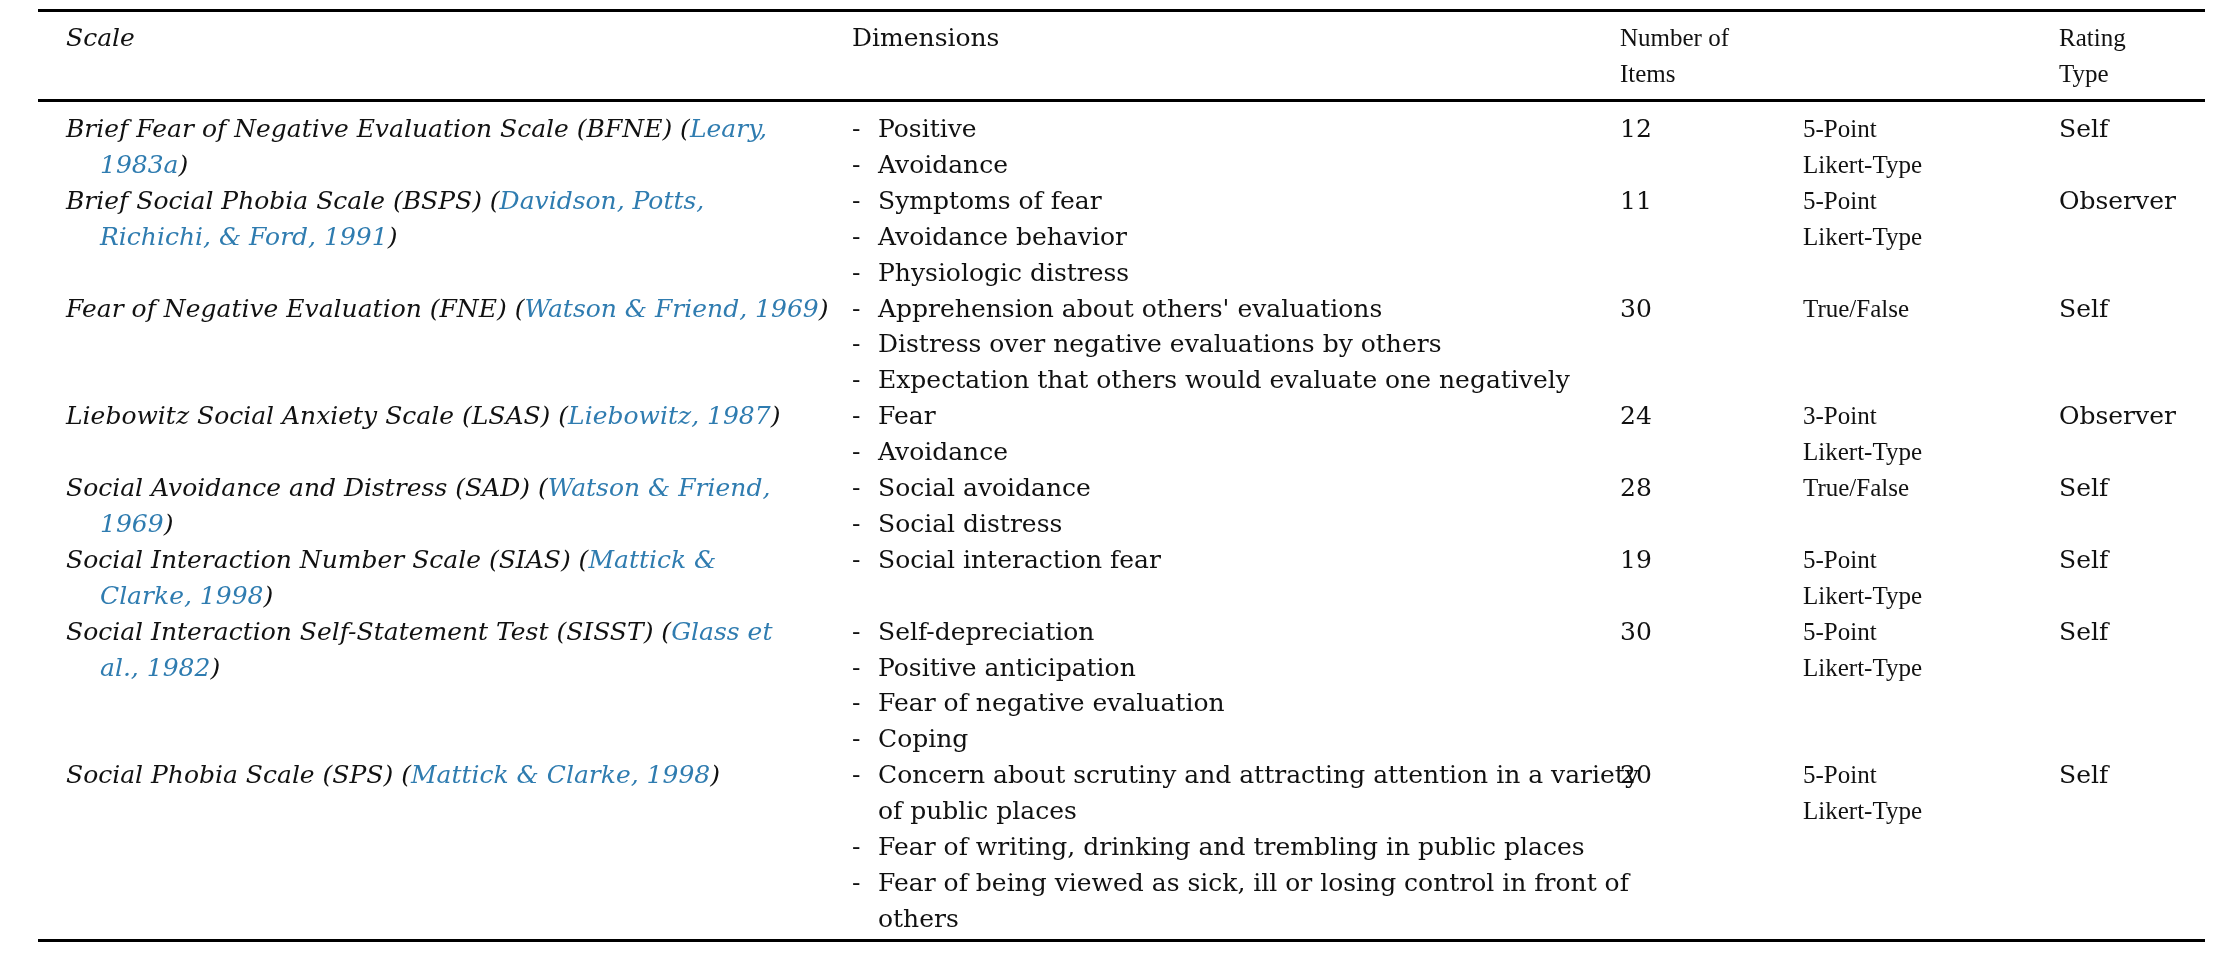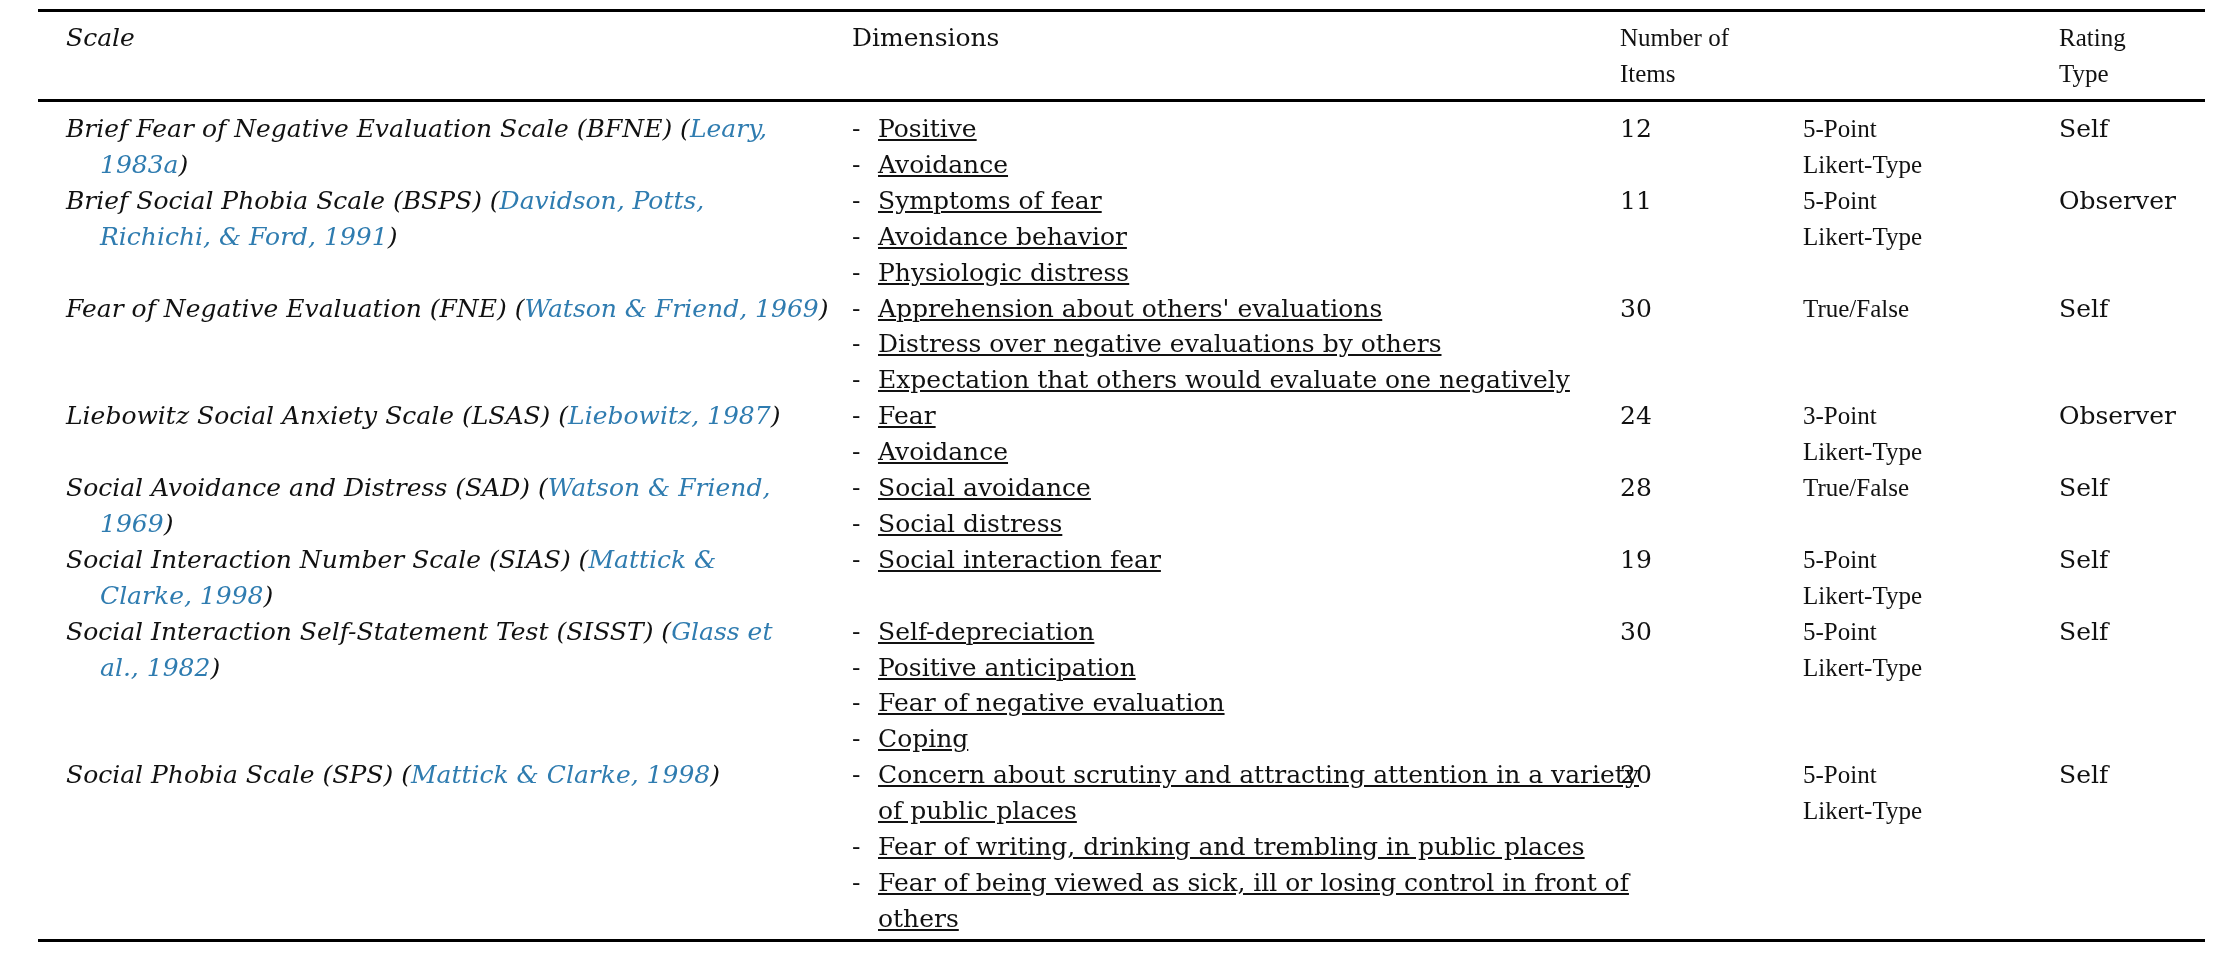--- a/index.html
+++ b/index.html
@@ -19,21 +19,21 @@
     .col-dim { left: 819px; width: 795px; margin-left: 33px; }
     .col-num { left: 1620px; width: 175px; }
     .col-fmt { left: 1803px; width: 245px; }
     .col-rate { left: 2059px; width: 150px; }
     .row { position: absolute; left: 0; width: 2227px; }
     .cell { position: absolute; top: 0; line-height: 35.9px; }
     .scale-text { text-indent: -34px; padding-left: 34px; width: 711px; }
     .cite { color: #2f7cb0; }
     .dim-item { display: flex; }
     .dim-dash { width: 26px; flex: none; }
-    .dim-text { flex: 1; text-decoration: underline; }
+    .dim-text { flex: 1; }
     .block { display: block; font-family: Liberation Serif, serif; }
   </style>
 </head>
 <body>
 
 <div class="table">
   <div class="rule top"></div>
 
   <div class="hdr col-scale">Scale</div>
   <div class="hdr col-dim">Dimensions</div>

